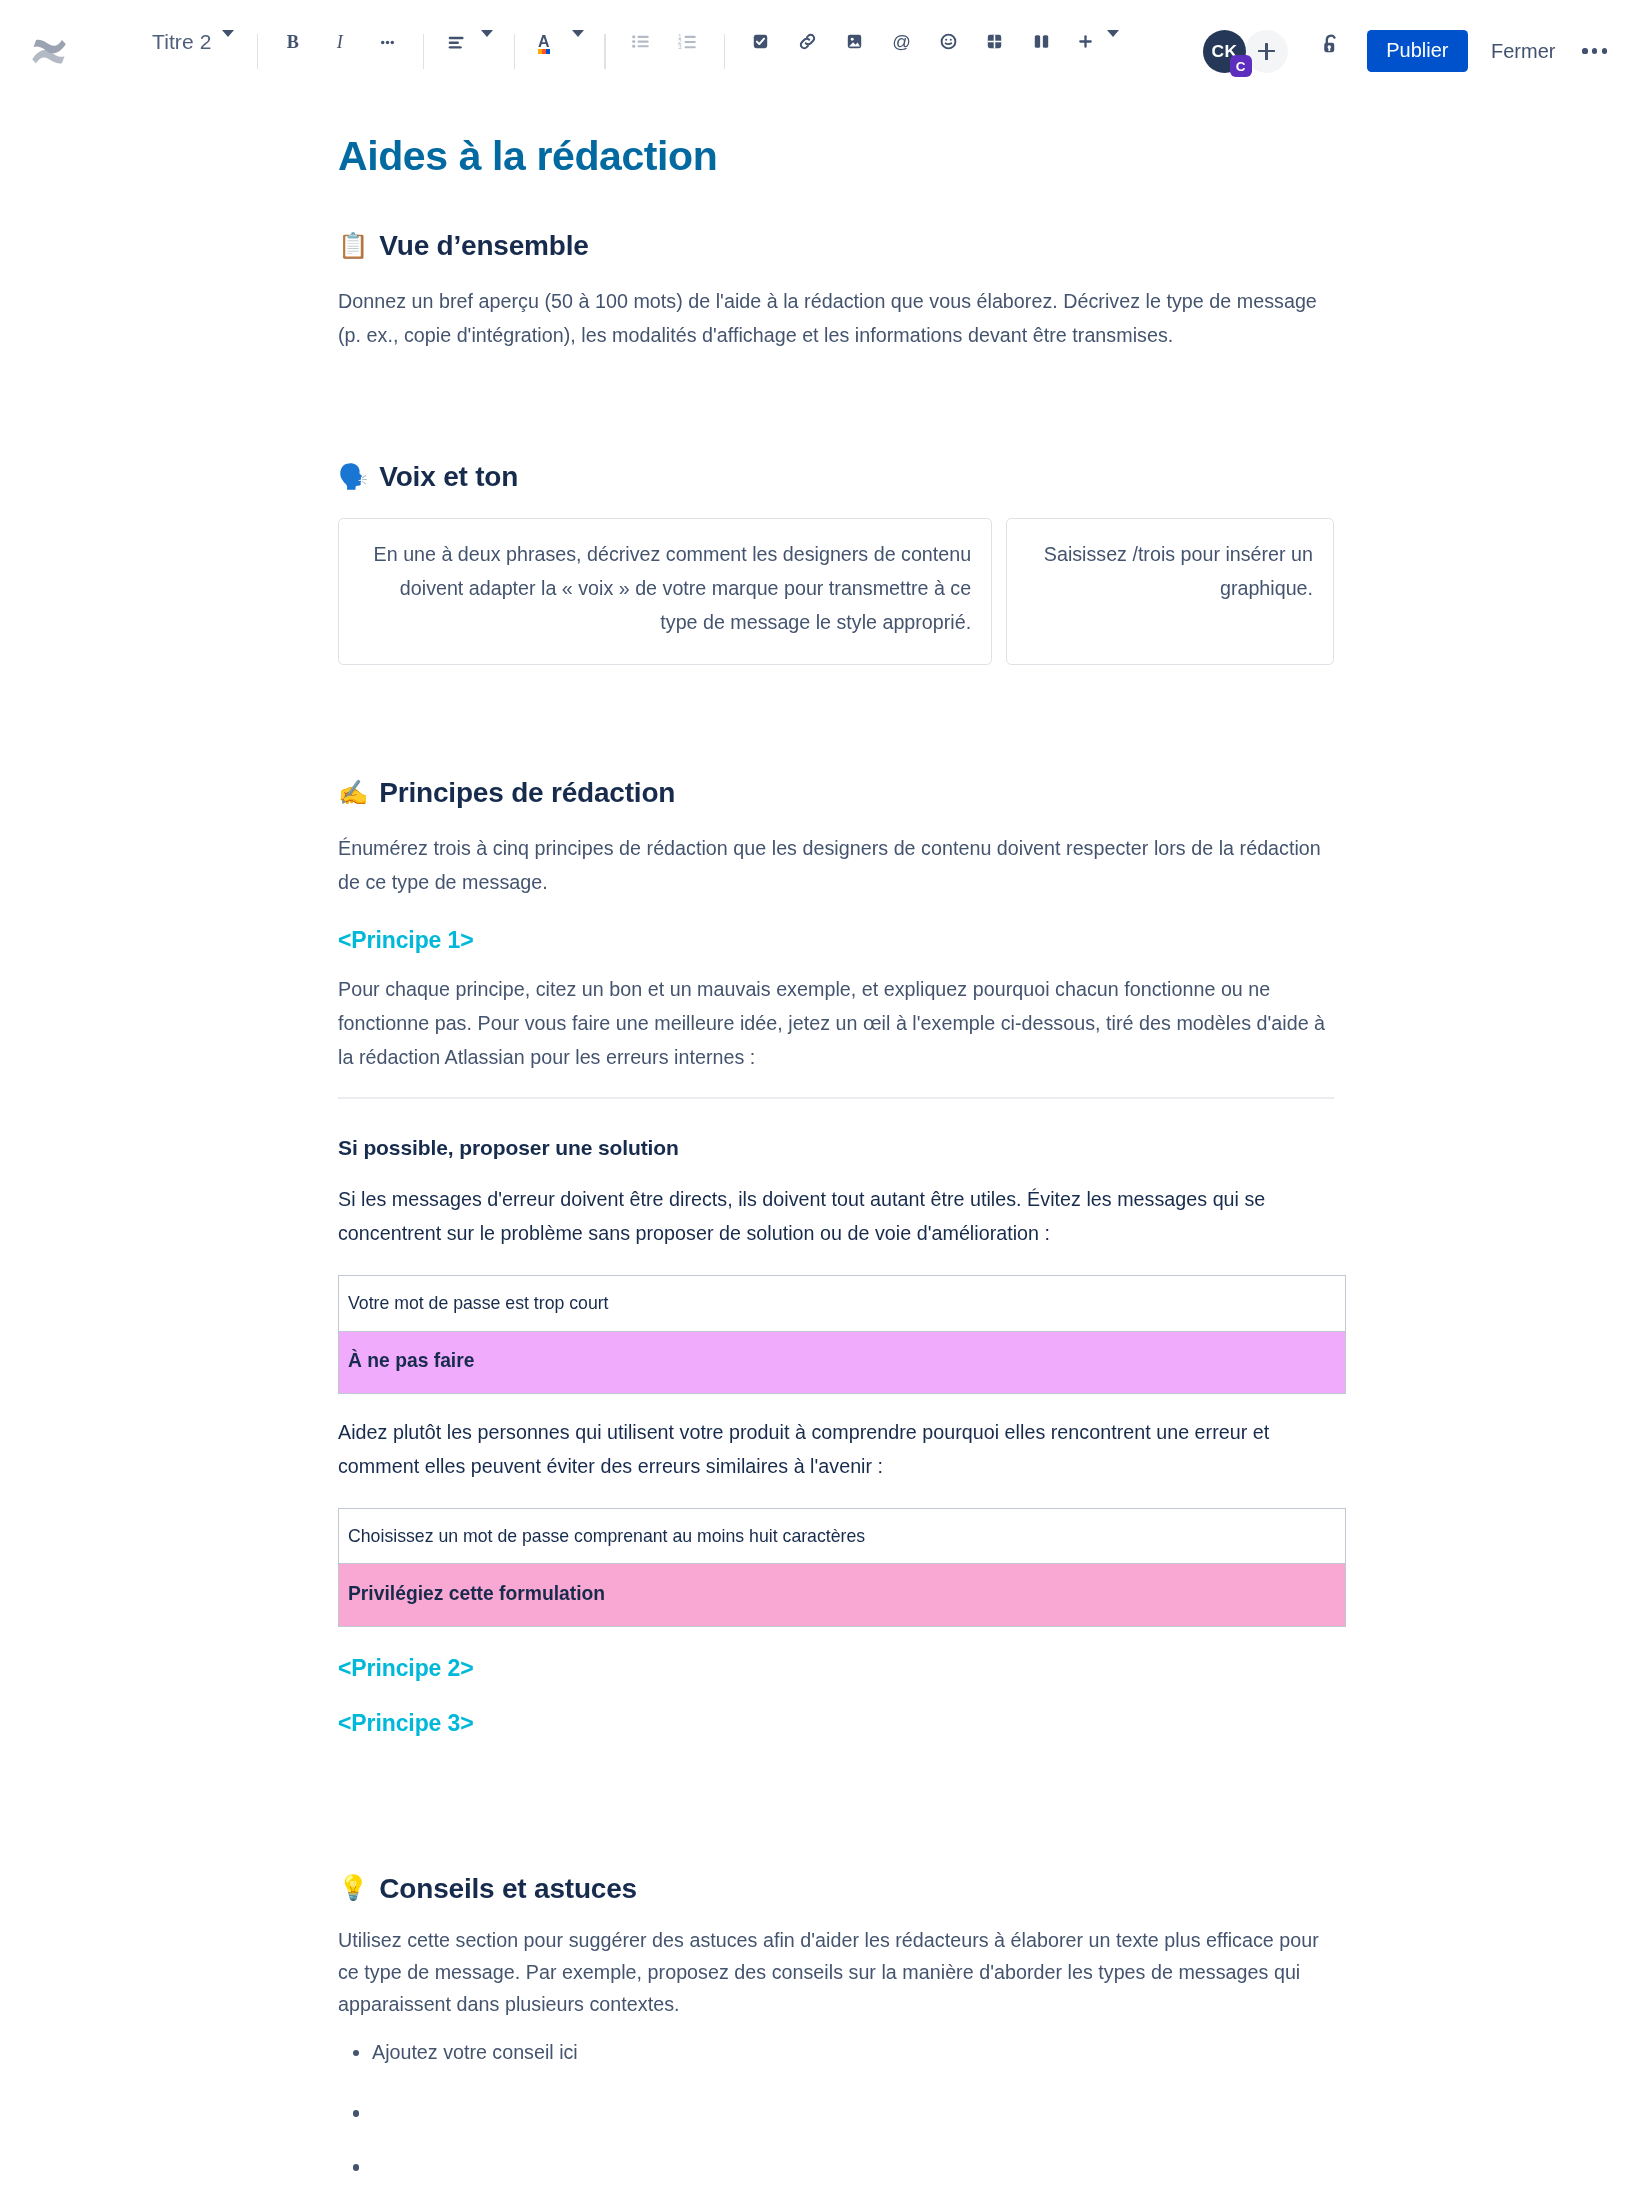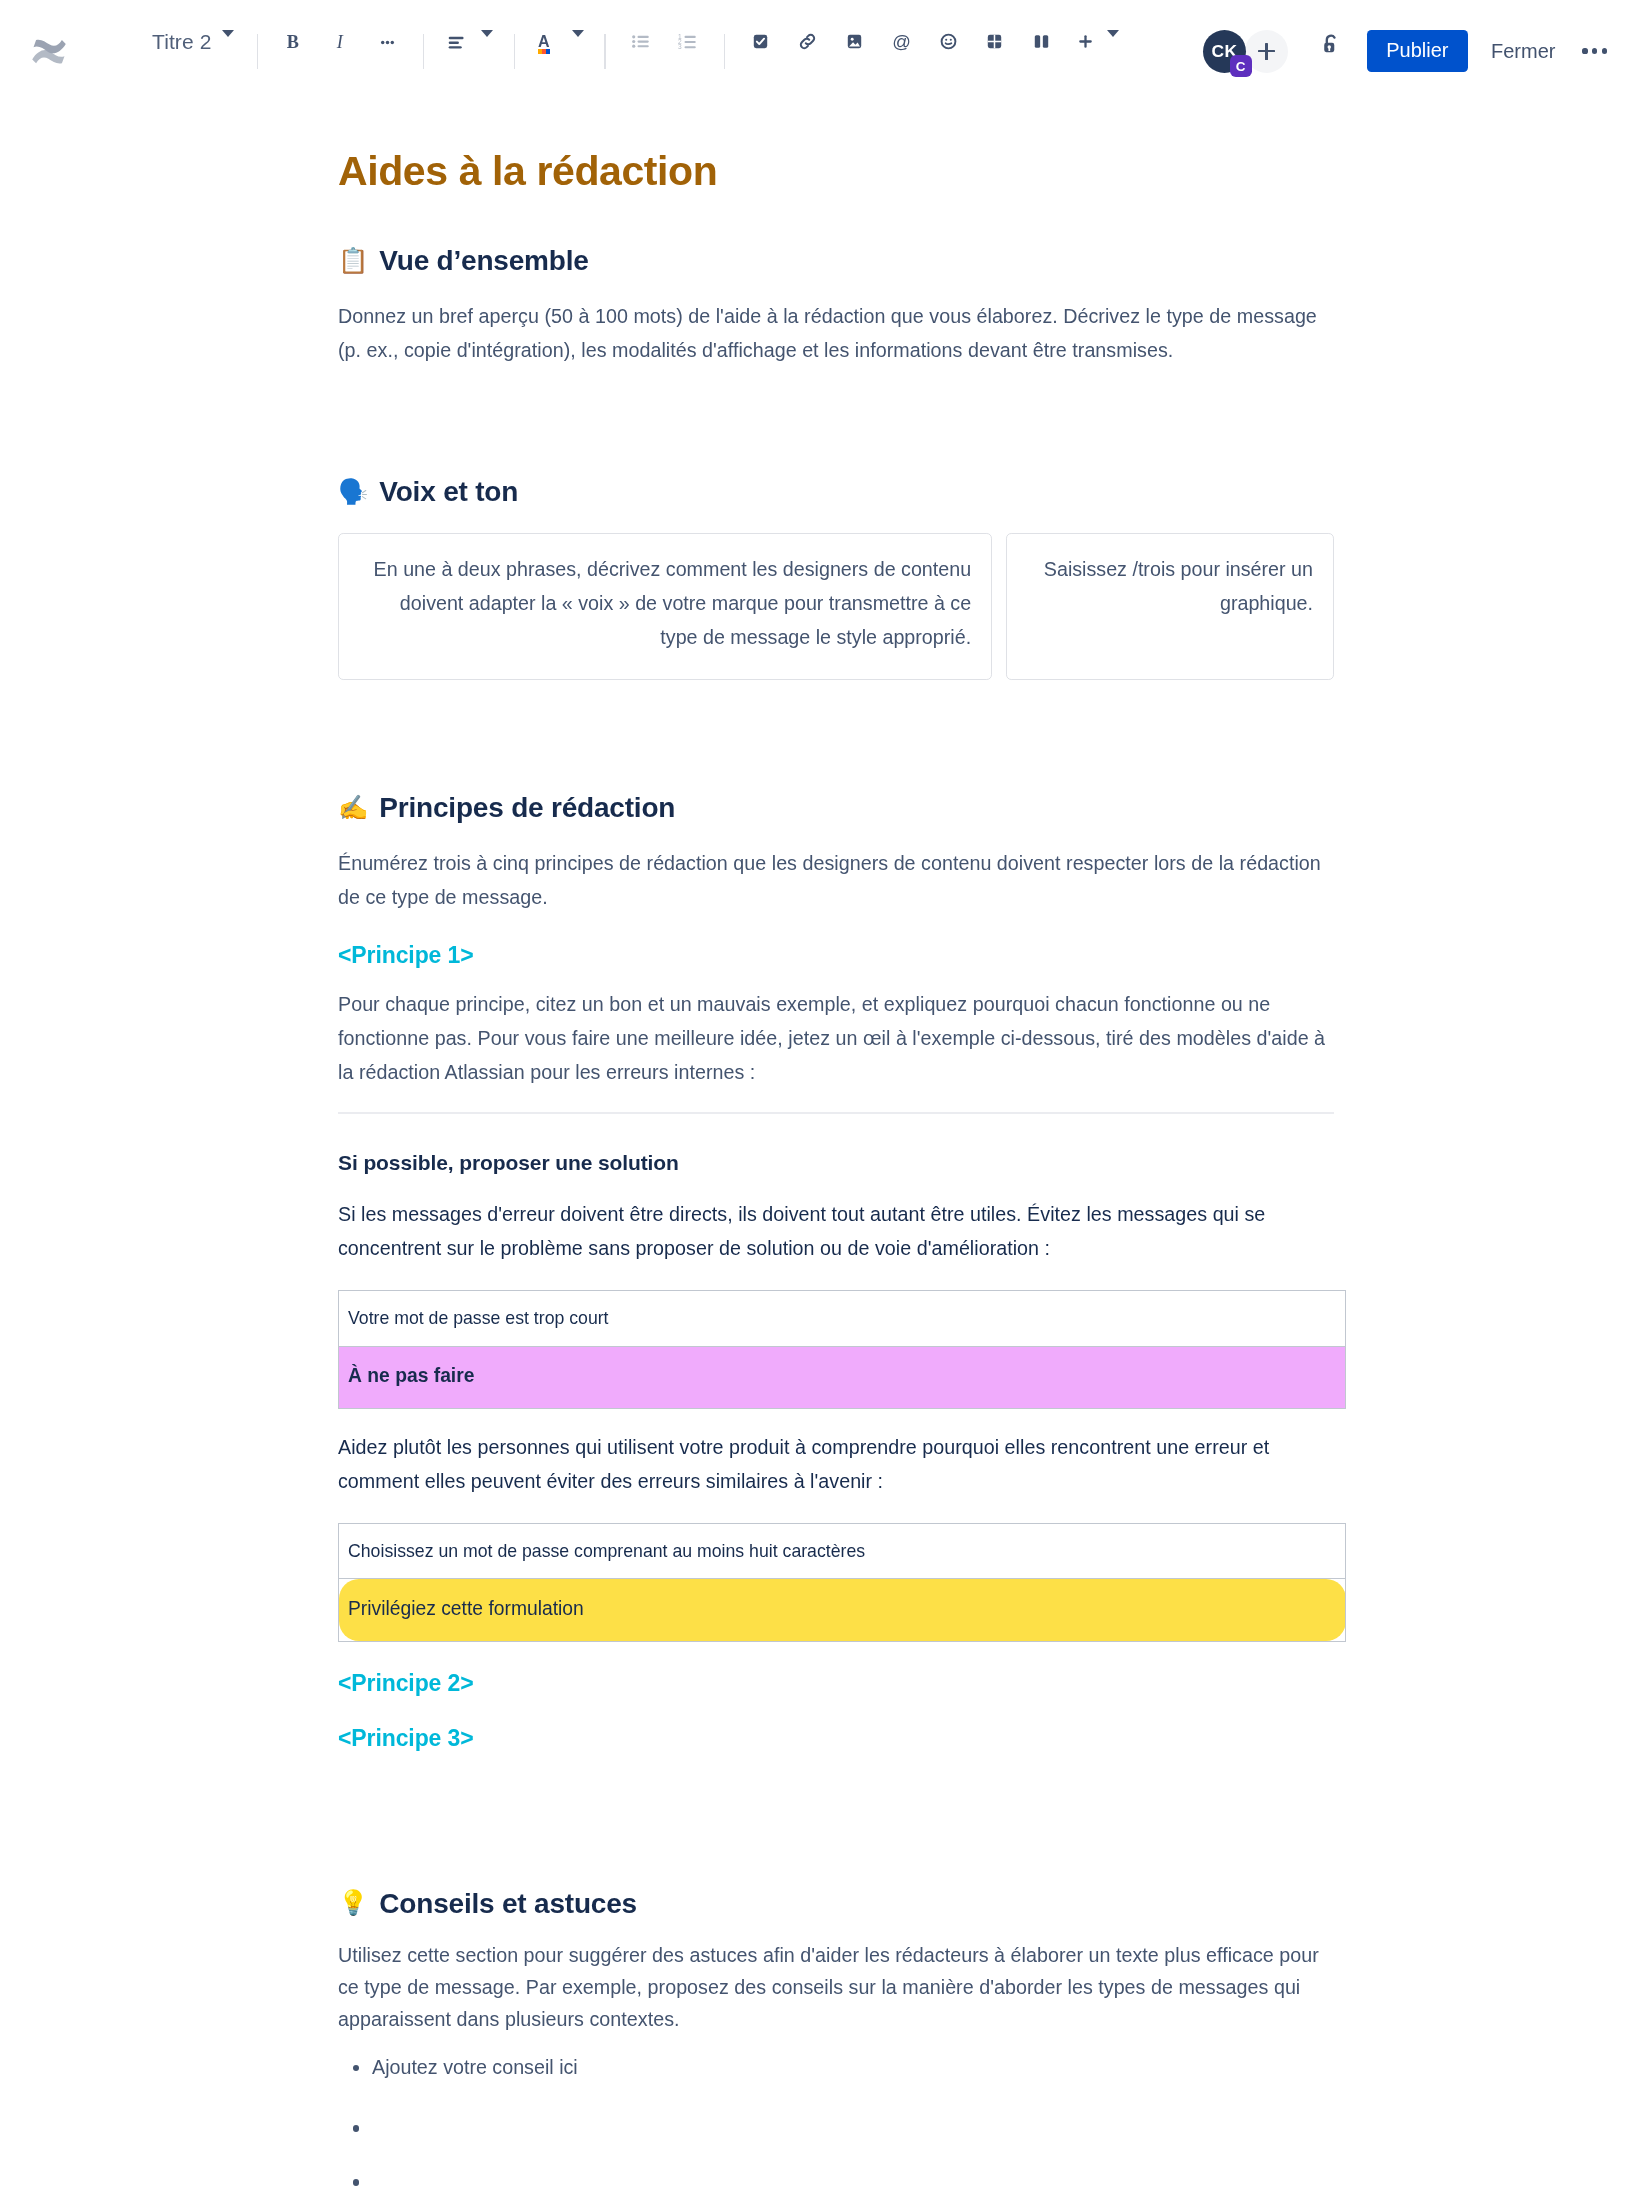--- a/index.html
+++ b/index.html
@@ -126,23 +126,23 @@
   
   .page {
     padding-left: 338px;
     padding-right: 39px;
   }
   .content { width: 996px; }
 
   .doc-title {
     font-size: 41px;
     font-weight: 700;
-    color: #a16207;
+    color: #0369a1;
     letter-spacing: -0.4px;
-    margin: 46px 0 0 0;
+    margin: 31px 0 0 0;
     line-height: 1.15;
   }
 
   h2.section {
     font-size: 28px;
     font-weight: 700;
     color: #172B4D;
     letter-spacing: -0.2px;
     display: flex;
     align-items: center;
@@ -219,21 +219,21 @@
   }
   .ex-table td {
     border: 1.3px solid #C1C7D0;
     padding: 14px 10.3px 14px 9px;
     font-size: 17.7px;
     color: #172B4D;
     line-height: 1.5;
   }
   .ex-table td.plain { background: #ffffff; font-weight: 400; }
   .ex-table td.bad   { background: #f0abfc; font-weight: 700; font-size: 19.3px; padding: 15.5px 10.3px 17px 9px;}
-  .ex-table td.good  { background: #fde047; font-weight: 400; font-size: 19.3px; padding: 15.5px 10.3px 17px 9px; border-radius: 20px;}
+  .ex-table td.good  { background: #f9a8d4; font-weight: 700; font-size: 19.3px; padding: 15.5px 10.3px 17px 9px;}
 
   .after-table { margin-top: 46px; }
 
   .principle-spaced { margin-top: 94px; }
 
   .sec-tips { margin-top: 134px; }
   .sec-tips > p.body { margin-top: 19.3px; line-height: 1.62; }
 
   ul.tips {
     margin: 15.5px 0 0 0;

